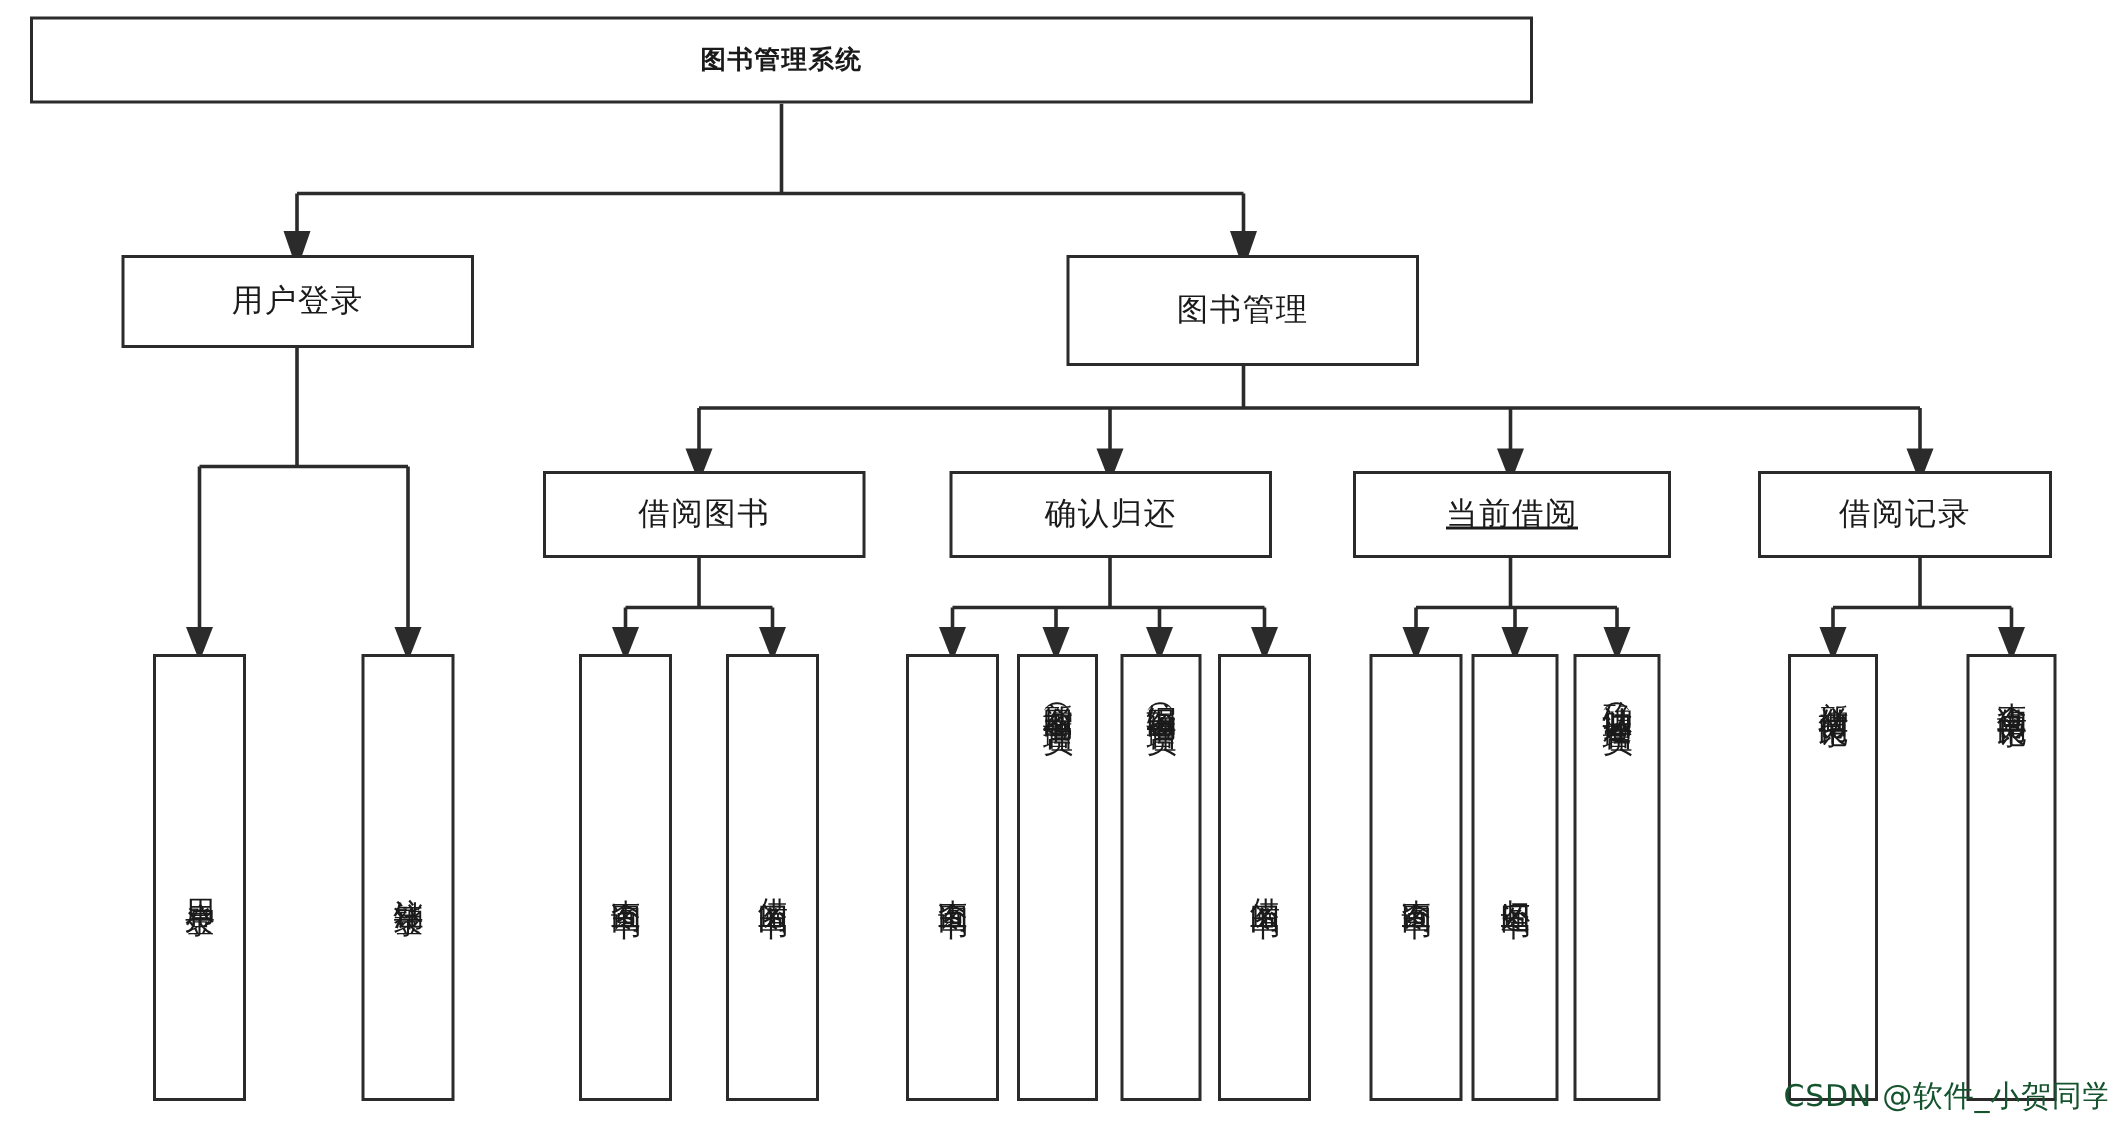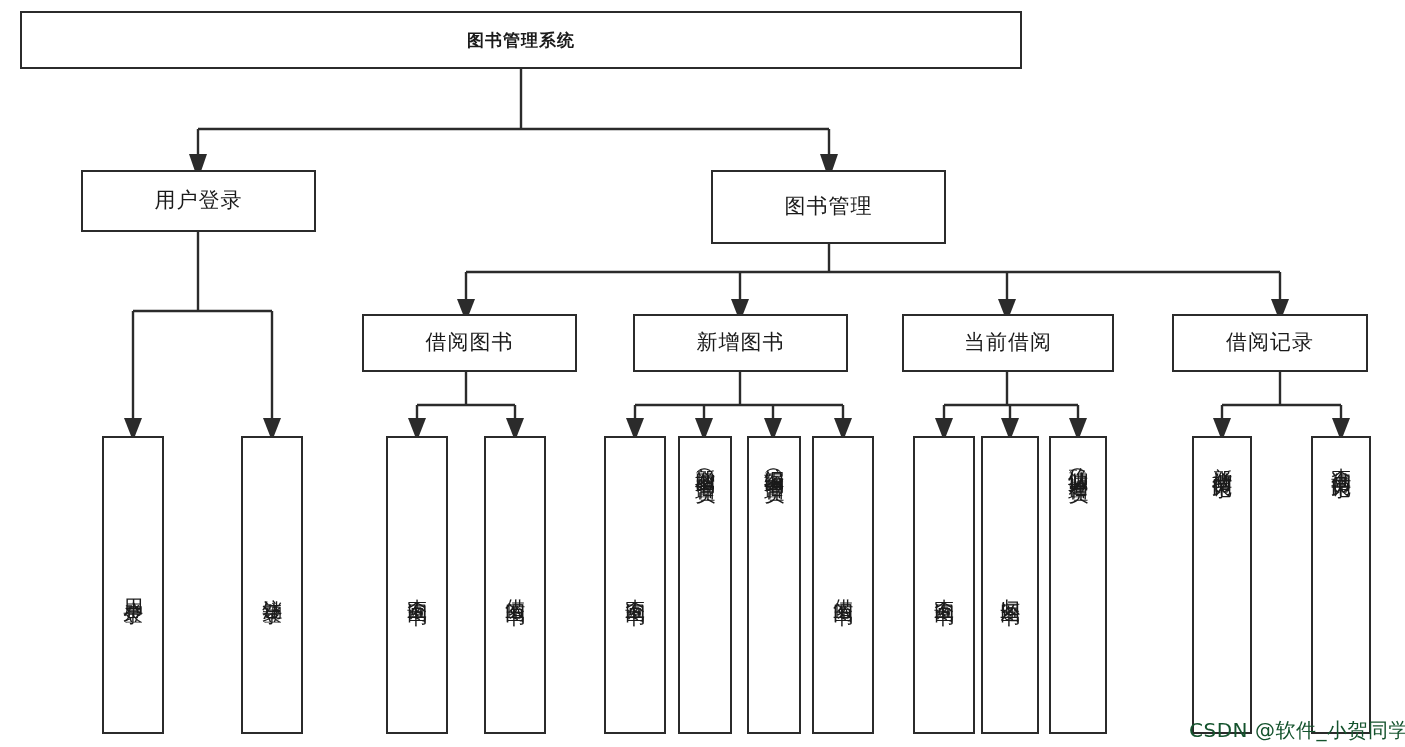--- a/index.html
+++ b/index.html
@@ -163,23 +163,23 @@
     <span>用户登录</span>
   </div>
   <div class="node horiz" style="left:711px; top:170px; width:235px; height:74px;">
     <span>图书管理</span>
   </div>
 
   <div class="node horiz" style="left:362px; top:314px; width:215px; height:58px;">
     <span>借阅图书</span>
   </div>
   <div class="node horiz" style="left:633px; top:314px; width:215px; height:58px;">
-    <span>新增图书</span>
-  </div>
-  <div class="node horiz" style="left:902px; top:314px; width:212px; height:58px;">
+    <span>确认归还</span>
+  </div>
+  <div class="node horiz" style="left:902px; top:314px; width:212px; height:58px;text-decoration:underline;">
     <span>当前借阅</span>
   </div>
   <div class="node horiz" style="left:1172px; top:314px; width:196px; height:58px;">
     <span>借阅记录</span>
   </div>
 
   <div class="node leaf" style="left:102px; top:436px; width:62px; height:298px;">
     <div class="leaf-inner">
       <span class="vtext">用户登录</span>
     </div>

